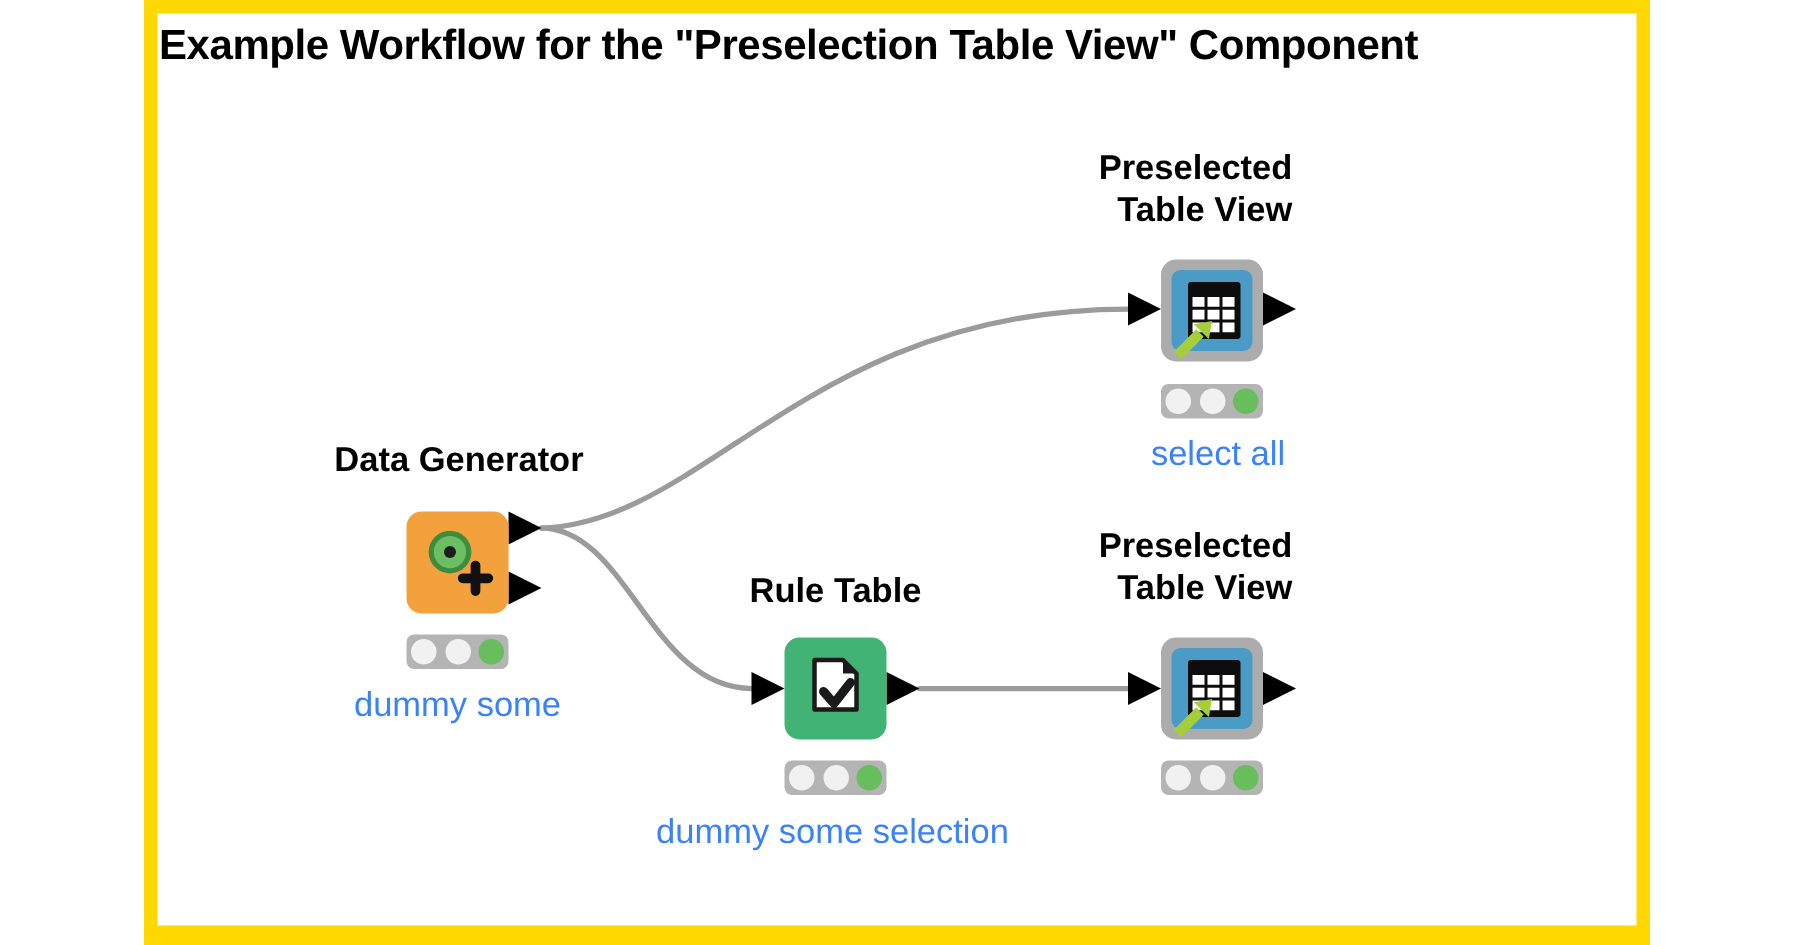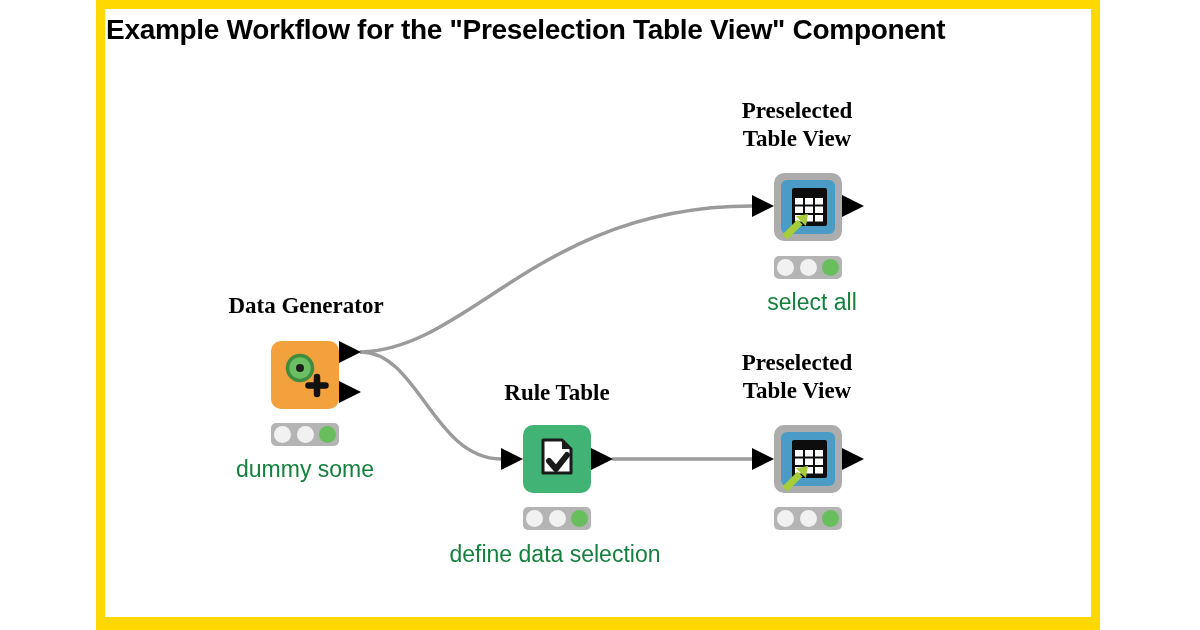--- a/index.html
+++ b/index.html
@@ -21,25 +21,25 @@
     position:absolute; left:106px; top:14px;
     font-size:28px; font-weight:bold; letter-spacing:-0.3px;
     white-space:nowrap;
   }
   #connections { position:absolute; left:0; top:0; }
   .conn { stroke:#9B9B9B; stroke-width:3.5; fill:none; stroke-linecap:round; }
 
   .node-label {
     position:absolute; transform:translateX(-50%);
     font-size:23px; font-weight:bold; line-height:28px;
-    text-align:center; white-space:nowrap;font-family:Liberation Serif, serif;
+    text-align:right; white-space:nowrap;
   }
   .annotation {
     position:absolute; transform:translateX(-50%);
-    font-size:23px; font-weight:400; color:#15803d;
+    font-size:23px; font-weight:400; color:#3b82f6;
     white-space:nowrap;
   }
   .node-body {
     position:absolute; width:68px; height:68px; border-radius:10px;
   }
   .node-body.orange { background:#F2A13C; }
   .node-body.green  { background:#41B375; }
   .node-body.gray   { background:#ACACAC; }
   .inner-blue {
     position:absolute; left:7px; top:7px; width:54px; height:54px;
@@ -110,21 +110,21 @@
       <path d="M26 36 l7 8 l11 -14" stroke="#1a1a1a" stroke-width="6" fill="none" stroke-linecap="round" stroke-linejoin="round"></path>
     </svg>
   </div>
 
   <div class="traffic" style="left:523px; top:507px">
     <div class="lamp"></div>
     <div class="lamp"></div>
     <div class="lamp green"></div>
   </div>
 
-  <div class="annotation" style="left:555px; top:541px">define data selection</div>
+  <div class="annotation" style="left:555px; top:541px">dummy some selection</div>
 </div>
 
 <div>
   <div class="node-label" style="left:797px; top:97px">
     <div>Preselected</div>
     <div>Table View</div>
   </div>
 
   <div class="port" style="left:752px; top:195px"></div>
   <div class="port" style="left:842px; top:195px"></div>

